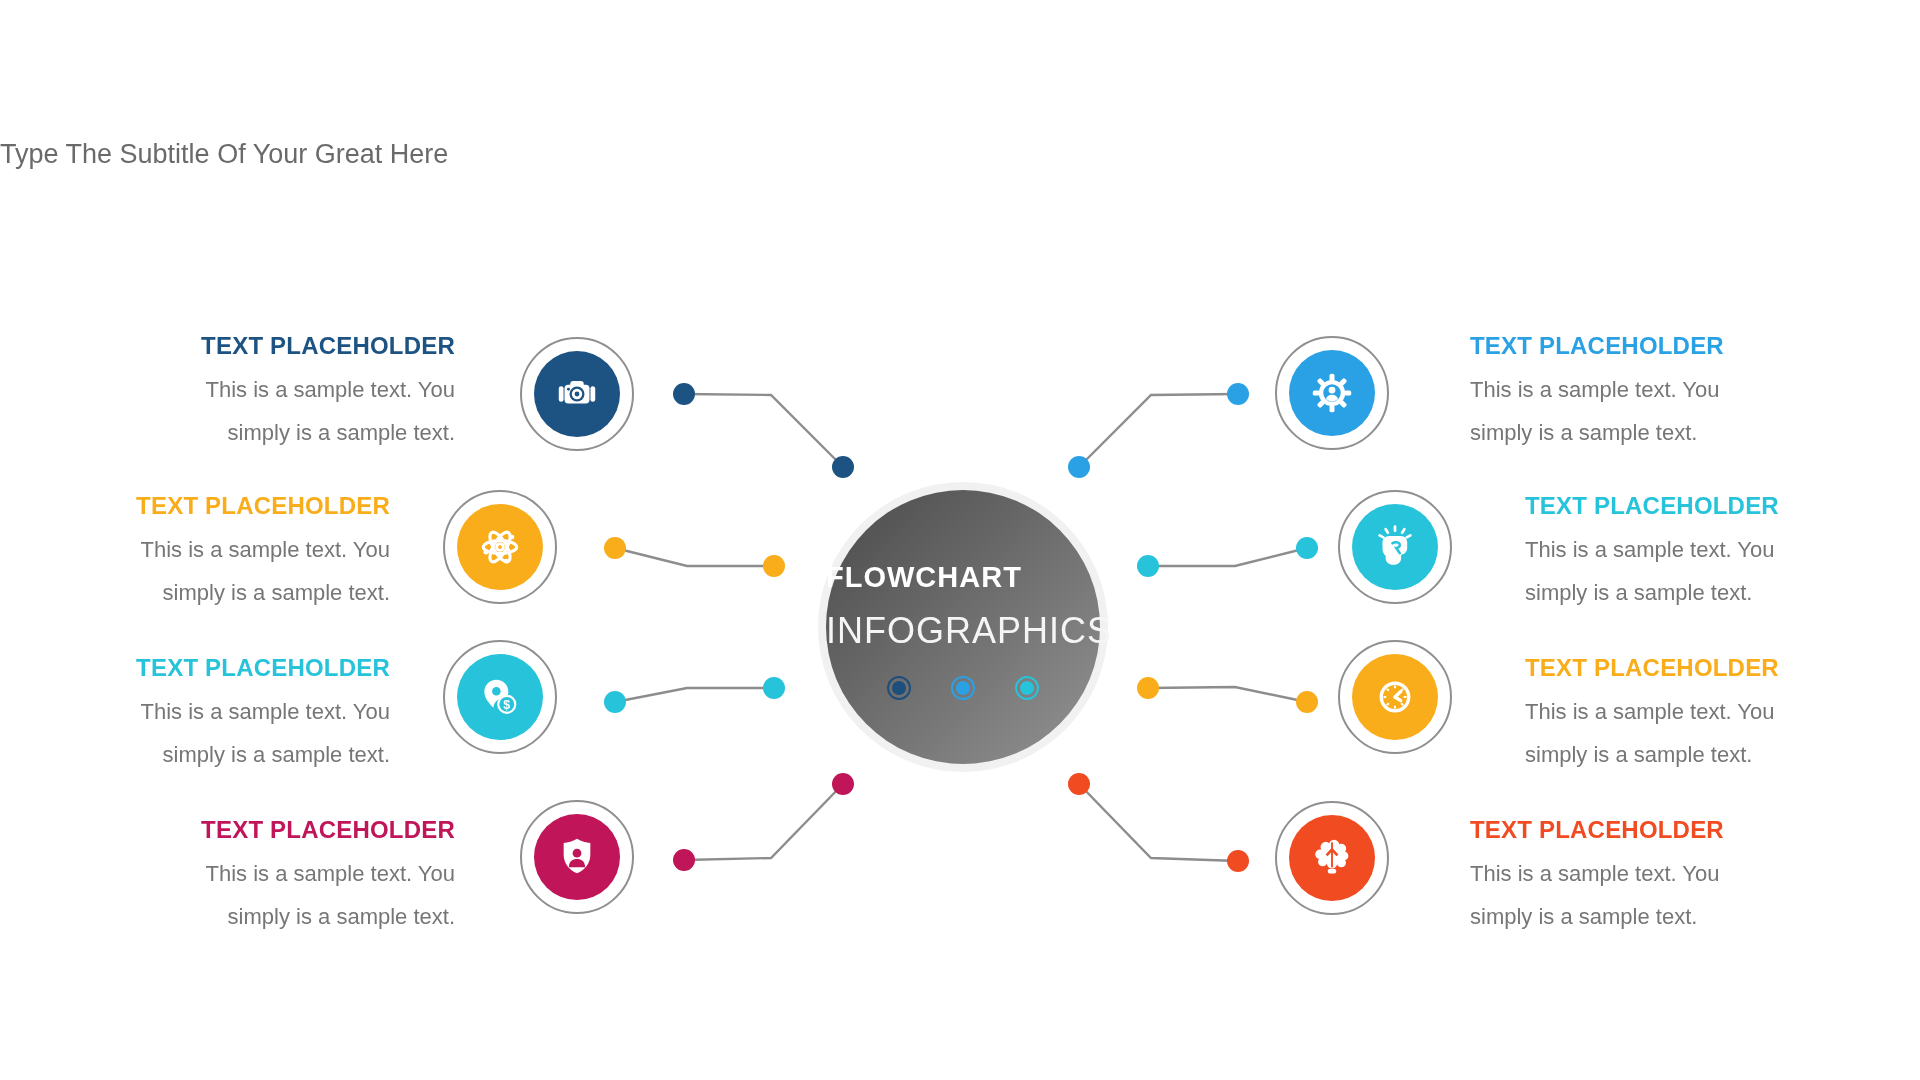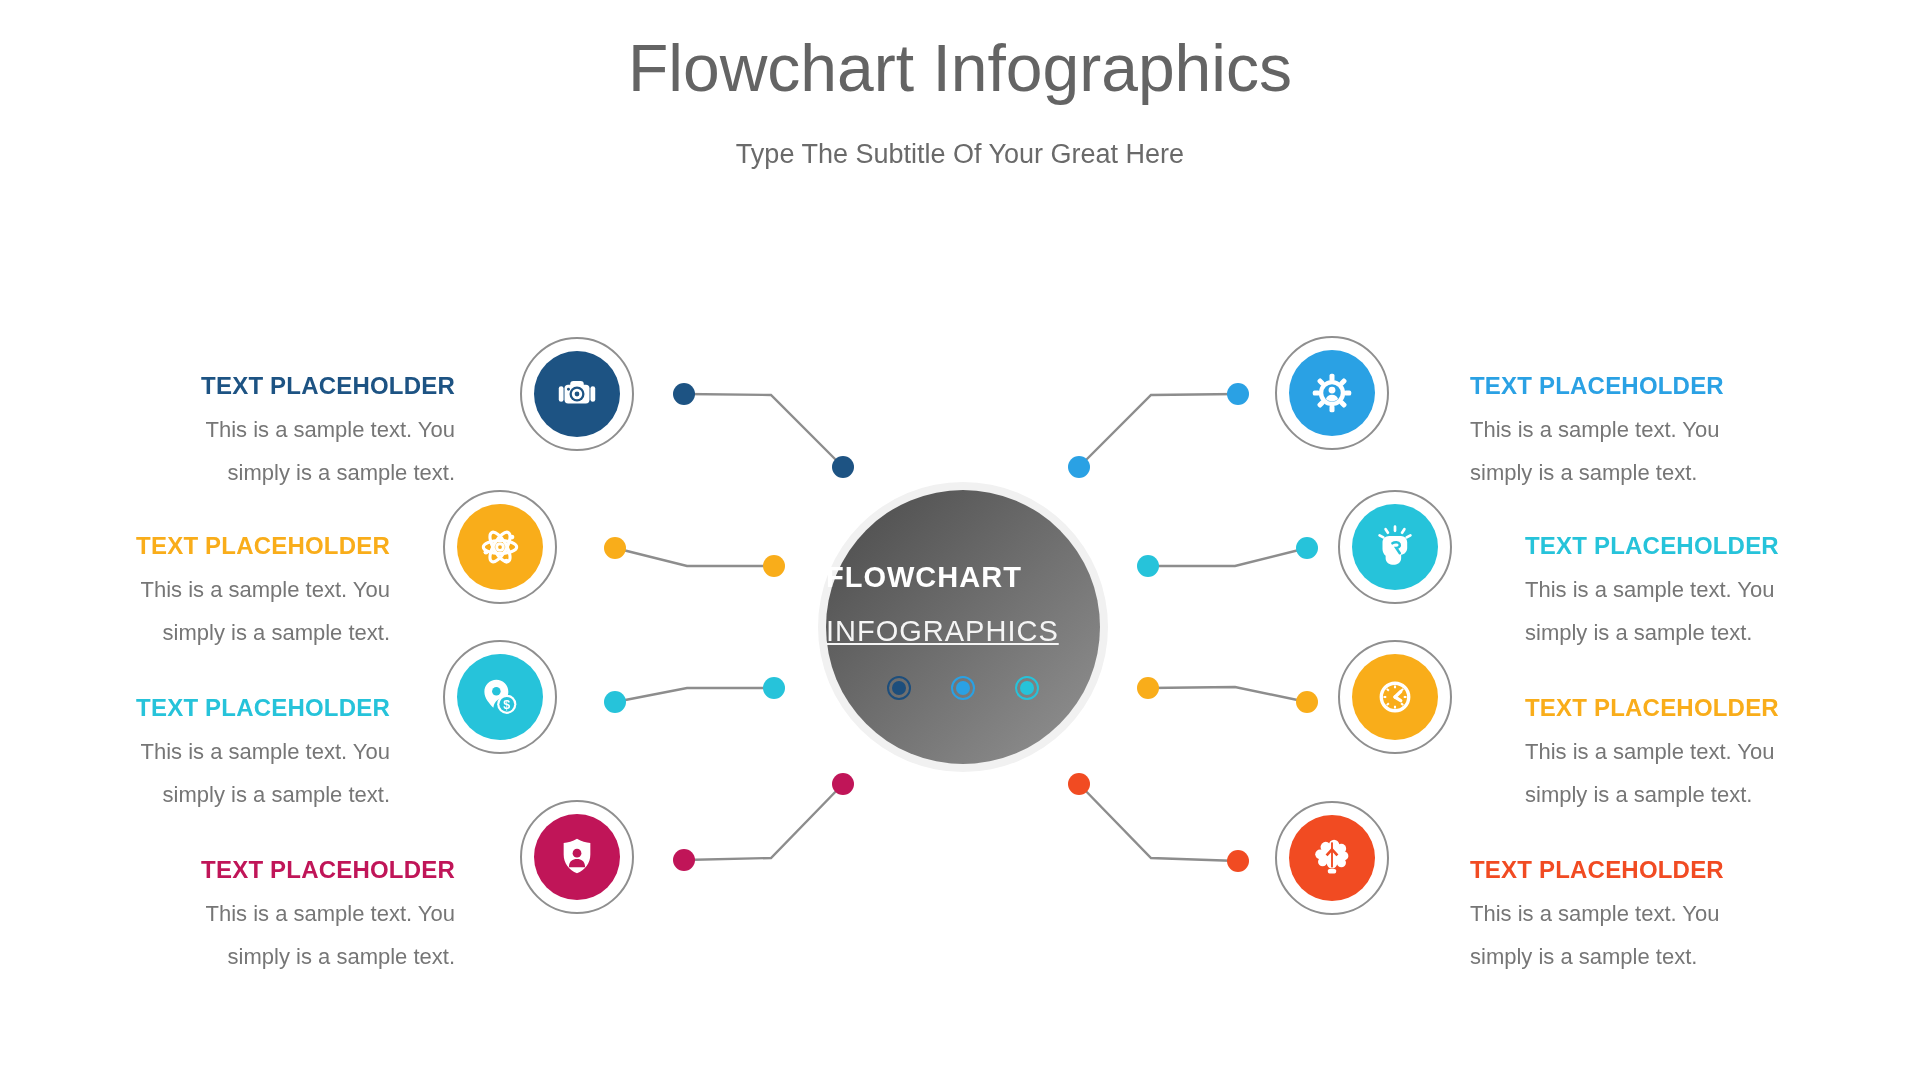--- a/index.html
+++ b/index.html
@@ -1,68 +1,67 @@
 <!DOCTYPE html>
 <html><head>
 <meta charset="utf-8">
 <style>
   html,body{margin:0;padding:0;background:#fff;}
   body{width:1920px;height:1080px;font-family:"Liberation Sans",sans-serif;}
   .slide{position:relative;width:1920px;height:1080px;background:#fff;overflow:hidden;}
 
   .title{position:absolute;top:30px;left:0;width:1920px;text-align:center;
          font-size:66px;line-height:76px;color:#646464;font-weight:400;}
-  .subtitle{position:absolute;top:136px;left:0;width:1920px;text-align:center;
+  .subtitle{position:absolute;top:136px;left:0;width:1920px;text-align:left;
          font-size:27px;line-height:36px;color:#6a6a6a;}
 
   .connectors{position:absolute;left:0;top:0;width:1920px;height:1080px;}
   .connectors polyline{fill:none;stroke:#8d8d8d;stroke-width:2.4px;}
 
   .halo{position:absolute;left:818px;top:482px;width:290px;height:290px;border-radius:50%;
         background:#f1f1f1;}
   .disc{position:absolute;left:826px;top:490px;width:274px;height:274px;border-radius:50%;
         background:linear-gradient(135deg,#505050 8%,#909090 96%);}
   .disc-line1{position:absolute;top:72px;left:0;right:0;text-align:left;color:#fff;
         font-size:29px;line-height:30px;font-weight:700;letter-spacing:1px;}
   .disc-line2{position:absolute;top:126px;left:0;right:0;text-align:left;color:#f5f5f5;
-        font-size:29px;line-height:30px;font-weight:400;letter-spacing:1px;text-decoration:underline;}
+        font-size:36px;line-height:30px;font-weight:400;letter-spacing:1px;}
   .disc-dots{position:absolute;top:186px;left:0;right:0;display:flex;justify-content:center;gap:40px;}
   .cdot{width:20px;height:20px;border-radius:50%;border:2.5px solid #fff;
         display:flex;align-items:center;justify-content:center;}
   .cdot .fill{width:14px;height:14px;border-radius:50%;}
 
   .icon-node{position:absolute;width:114px;height:114px;border-radius:50%;
         background:#fff;border:2px solid #8f8f8f;box-sizing:border-box;
         display:flex;align-items:center;justify-content:center;}
   .icon-badge{width:86px;height:86px;border-radius:50%;
         display:flex;align-items:center;justify-content:center;}
   .icon-badge svg{width:50px;height:50px;display:block;}
 
   .n-l1{left:520px;top:337px;} .n-l2{left:443px;top:490px;}
   .n-l3{left:443px;top:640px;} .n-l4{left:520px;top:800px;}
   .n-r1{left:1275px;top:336px;} .n-r2{left:1338px;top:490px;}
   .n-r3{left:1338px;top:640px;} .n-r4{left:1275px;top:801px;}
 
-  .text-block{position:absolute;width:340px;margin-top:40px;}
+  .text-block{position:absolute;width:340px;}
   .text-block.align-r{text-align:right;}
   .text-block.align-l{text-align:left;}
   .tb-heading{font-size:24px;line-height:32px;font-weight:700;letter-spacing:.2px;}
   .tb-body{margin-top:6px;font-size:22px;line-height:43px;color:#767676;}
 
   .t-l1{right:1465px;top:330px;} .t-l2{right:1530px;top:490px;}
   .t-l3{right:1530px;top:652px;} .t-l4{right:1465px;top:814px;}
   .t-r1{left:1470px;top:330px;} .t-r2{left:1525px;top:490px;}
   .t-r3{left:1525px;top:652px;} .t-r4{left:1470px;top:814px;}
 </style>
 </head>
 <body>
 
 <div class="slide">
 
-  <div class="title">Flowchart Infographics</div>
   <div class="subtitle">Type The Subtitle Of Your Great Here</div>
 
   <svg class="connectors" viewBox="0 0 1920 1080">
     <g>
       <polyline points="684,394 771,395 843,467"></polyline>
       <circle cx="684" cy="394" r="11" style="fill: rgb(29, 83, 131);"></circle>
       <circle cx="843" cy="467" r="11" style="fill: rgb(29, 83, 131);"></circle>
     </g>
     <g>
       <polyline points="615,548 687,566 774,566"></polyline>

